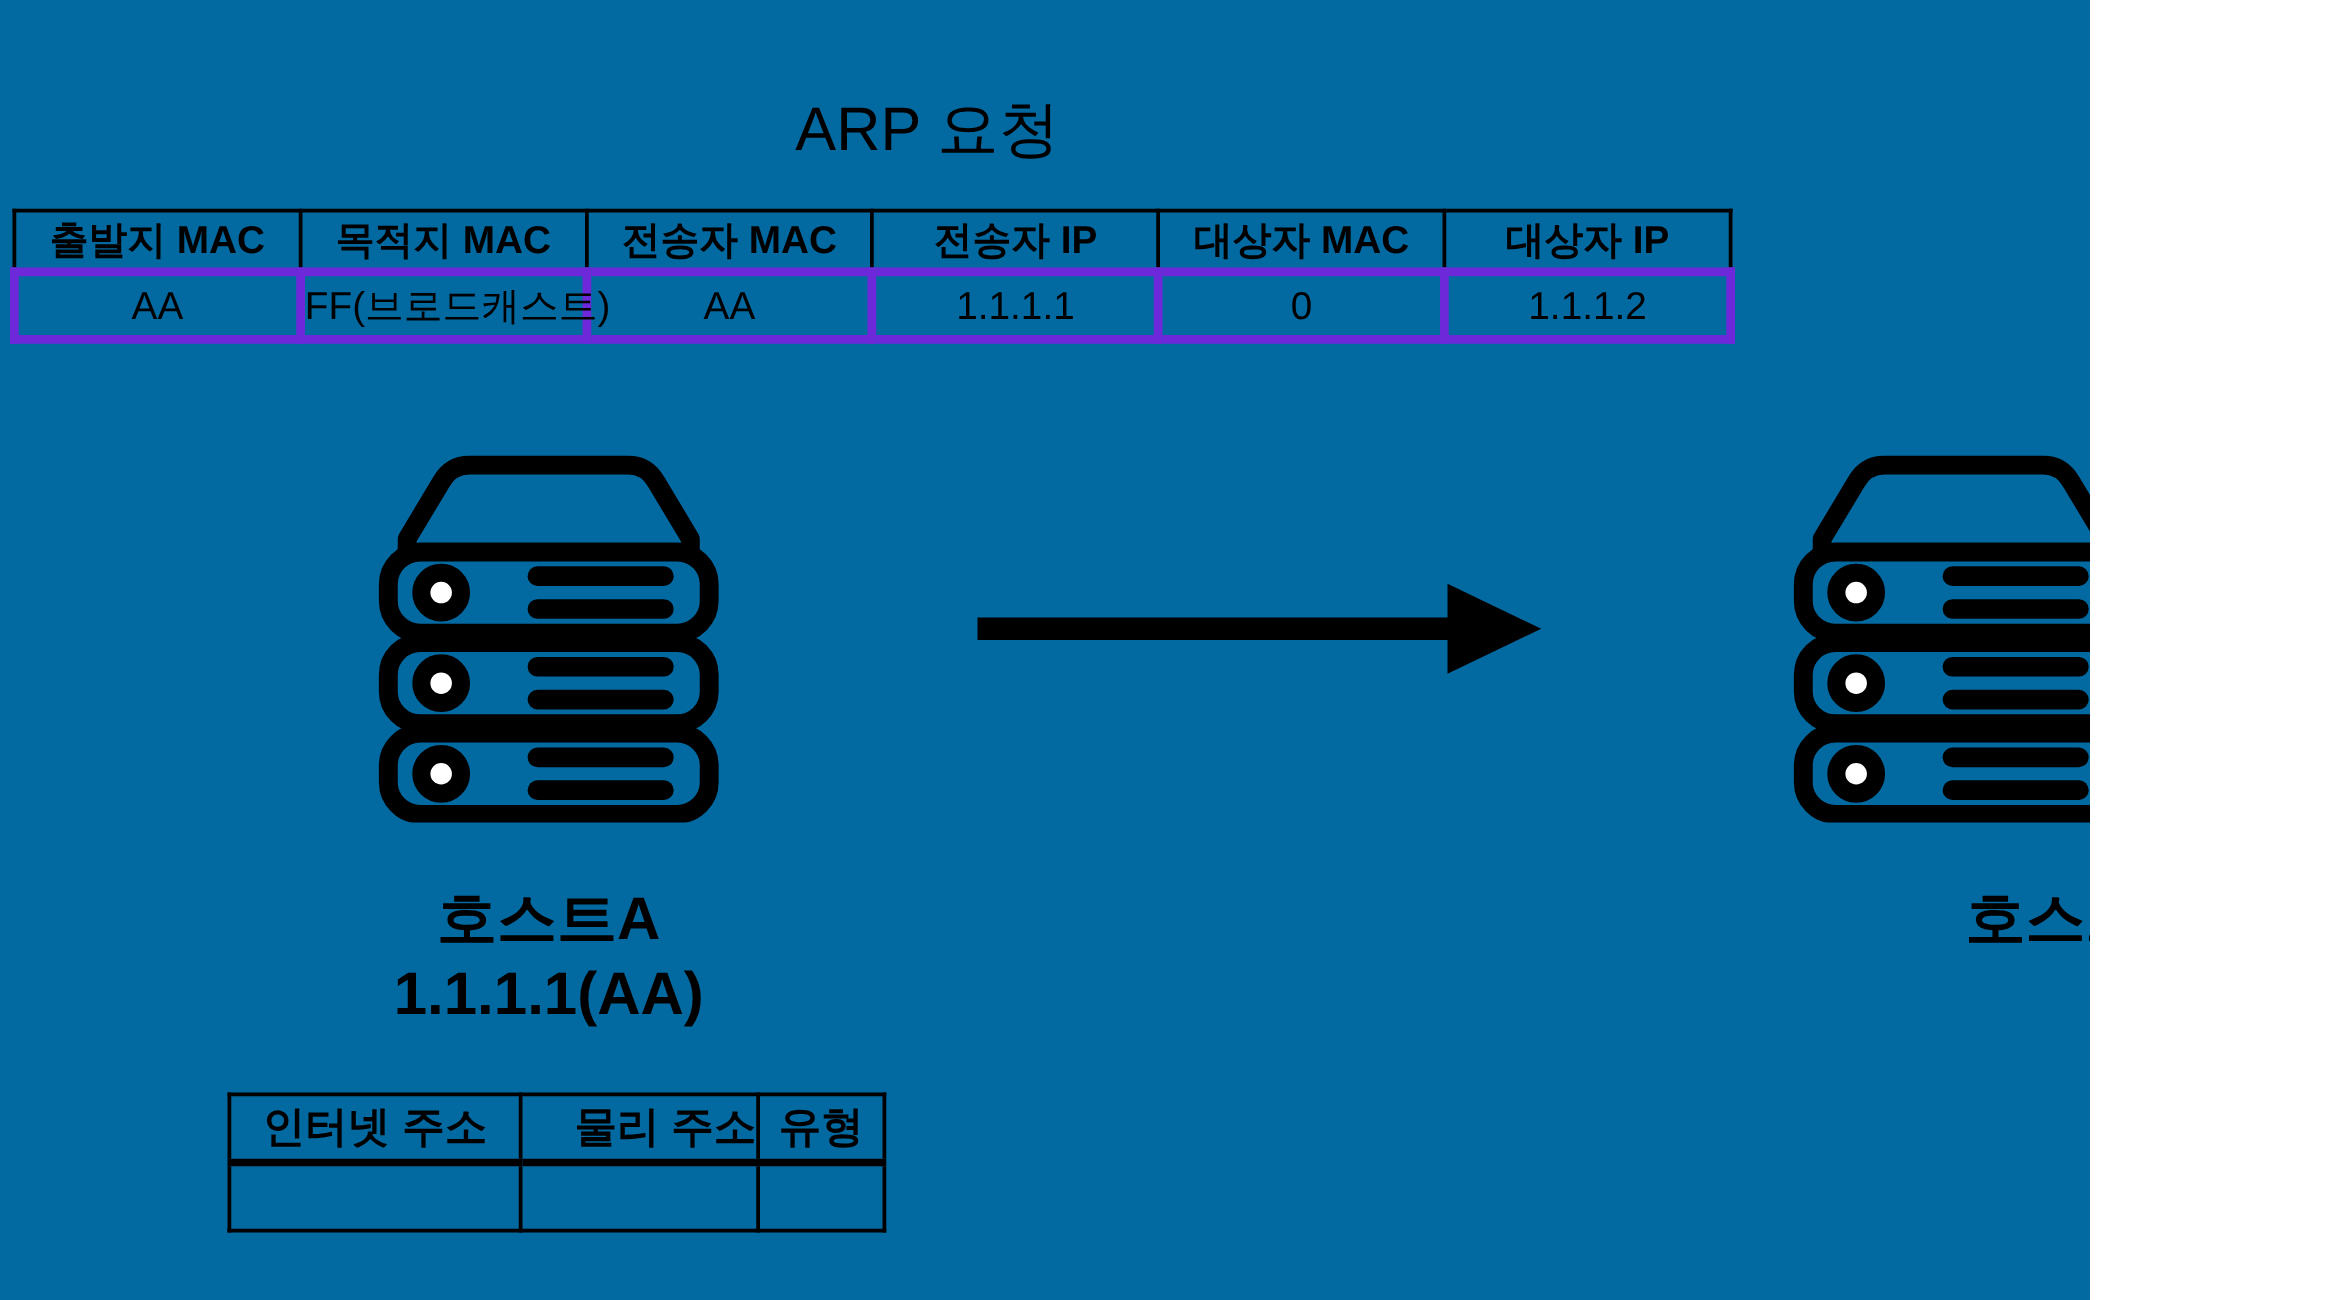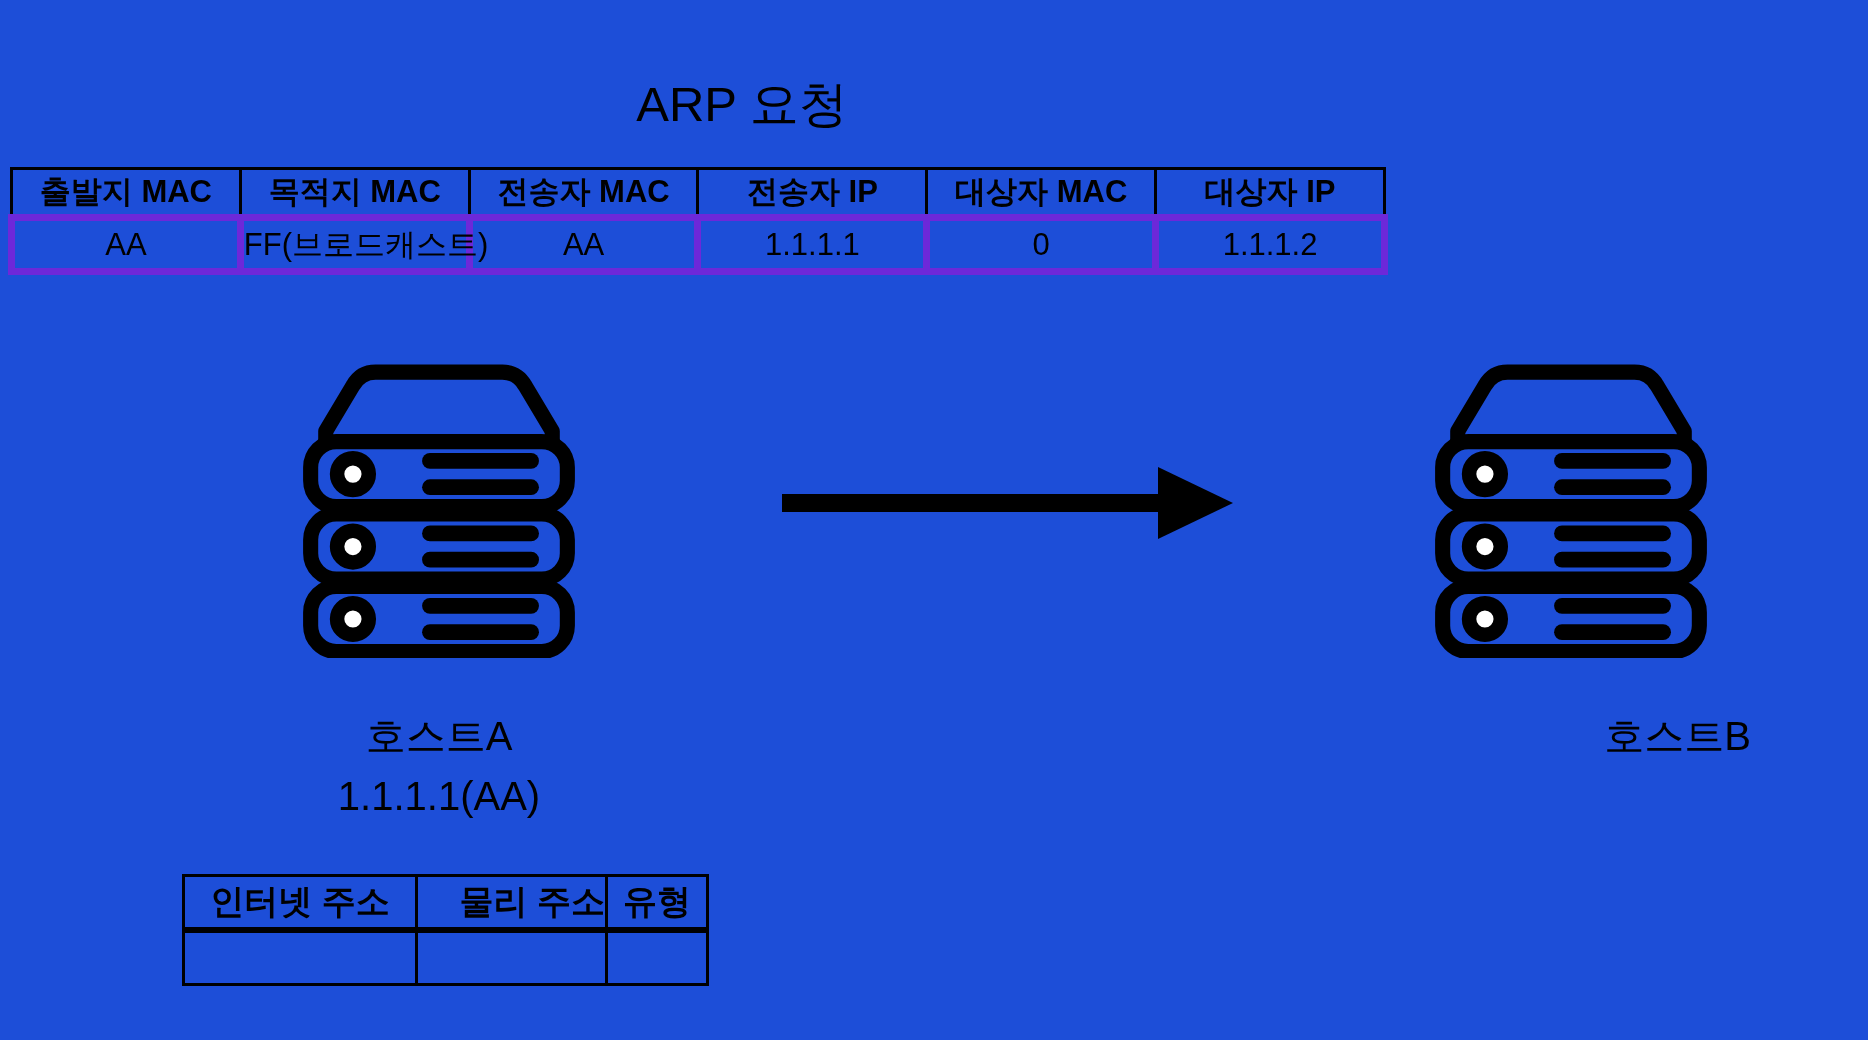--- a/index.html
+++ b/index.html
@@ -1,19 +1,19 @@
 <!DOCTYPE html>
 <html><head>
 <meta charset="utf-8">
 <style>
   html,body{margin:0;padding:0;background:#ffffff;}
   #stage{
     position:relative;
-    width:1868px;height:1040px;
-    background:#1d4ed8;
+    width:1672px;height:1040px;
+    background:#0369a1;
     font-family:"Liberation Sans","DejaVu Sans",sans-serif;
     color:#000;
     overflow:hidden;
   }
   
   .title{
     position:absolute;left:542px;top:76px;width:400px;height:56px;
     line-height:56px;text-align:center;font-size:49px;font-weight:400;
     white-space:nowrap;
   }
@@ -30,21 +30,21 @@
     border:7px solid #6d28d9;
     font-size:31px;font-weight:400;height:47px;padding:0;white-space:nowrap;
   }
   
   .server{position:absolute;width:302px;height:306px;}
   .server-a{left:288px;top:352px;}
   .server-b{left:1420px;top:352px;}
   
   .hostlabel{
     position:absolute;width:360px;top:706px;
-    text-align:center;font-size:40px;font-weight:400;line-height:60px;
+    text-align:center;font-size:48px;font-weight:700;line-height:60px;
     white-space:nowrap;
   }
   .hostlabel-a{left:259px;}
   .hostlabel-b{left:1391px;text-align:right;}
   
   .arrow{position:absolute;left:770px;top:460px;width:470px;height:90px;}
   
   table.cache{
     position:absolute;left:182px;top:874px;width:515px;
     border-collapse:collapse;table-layout:fixed;text-align:center;

